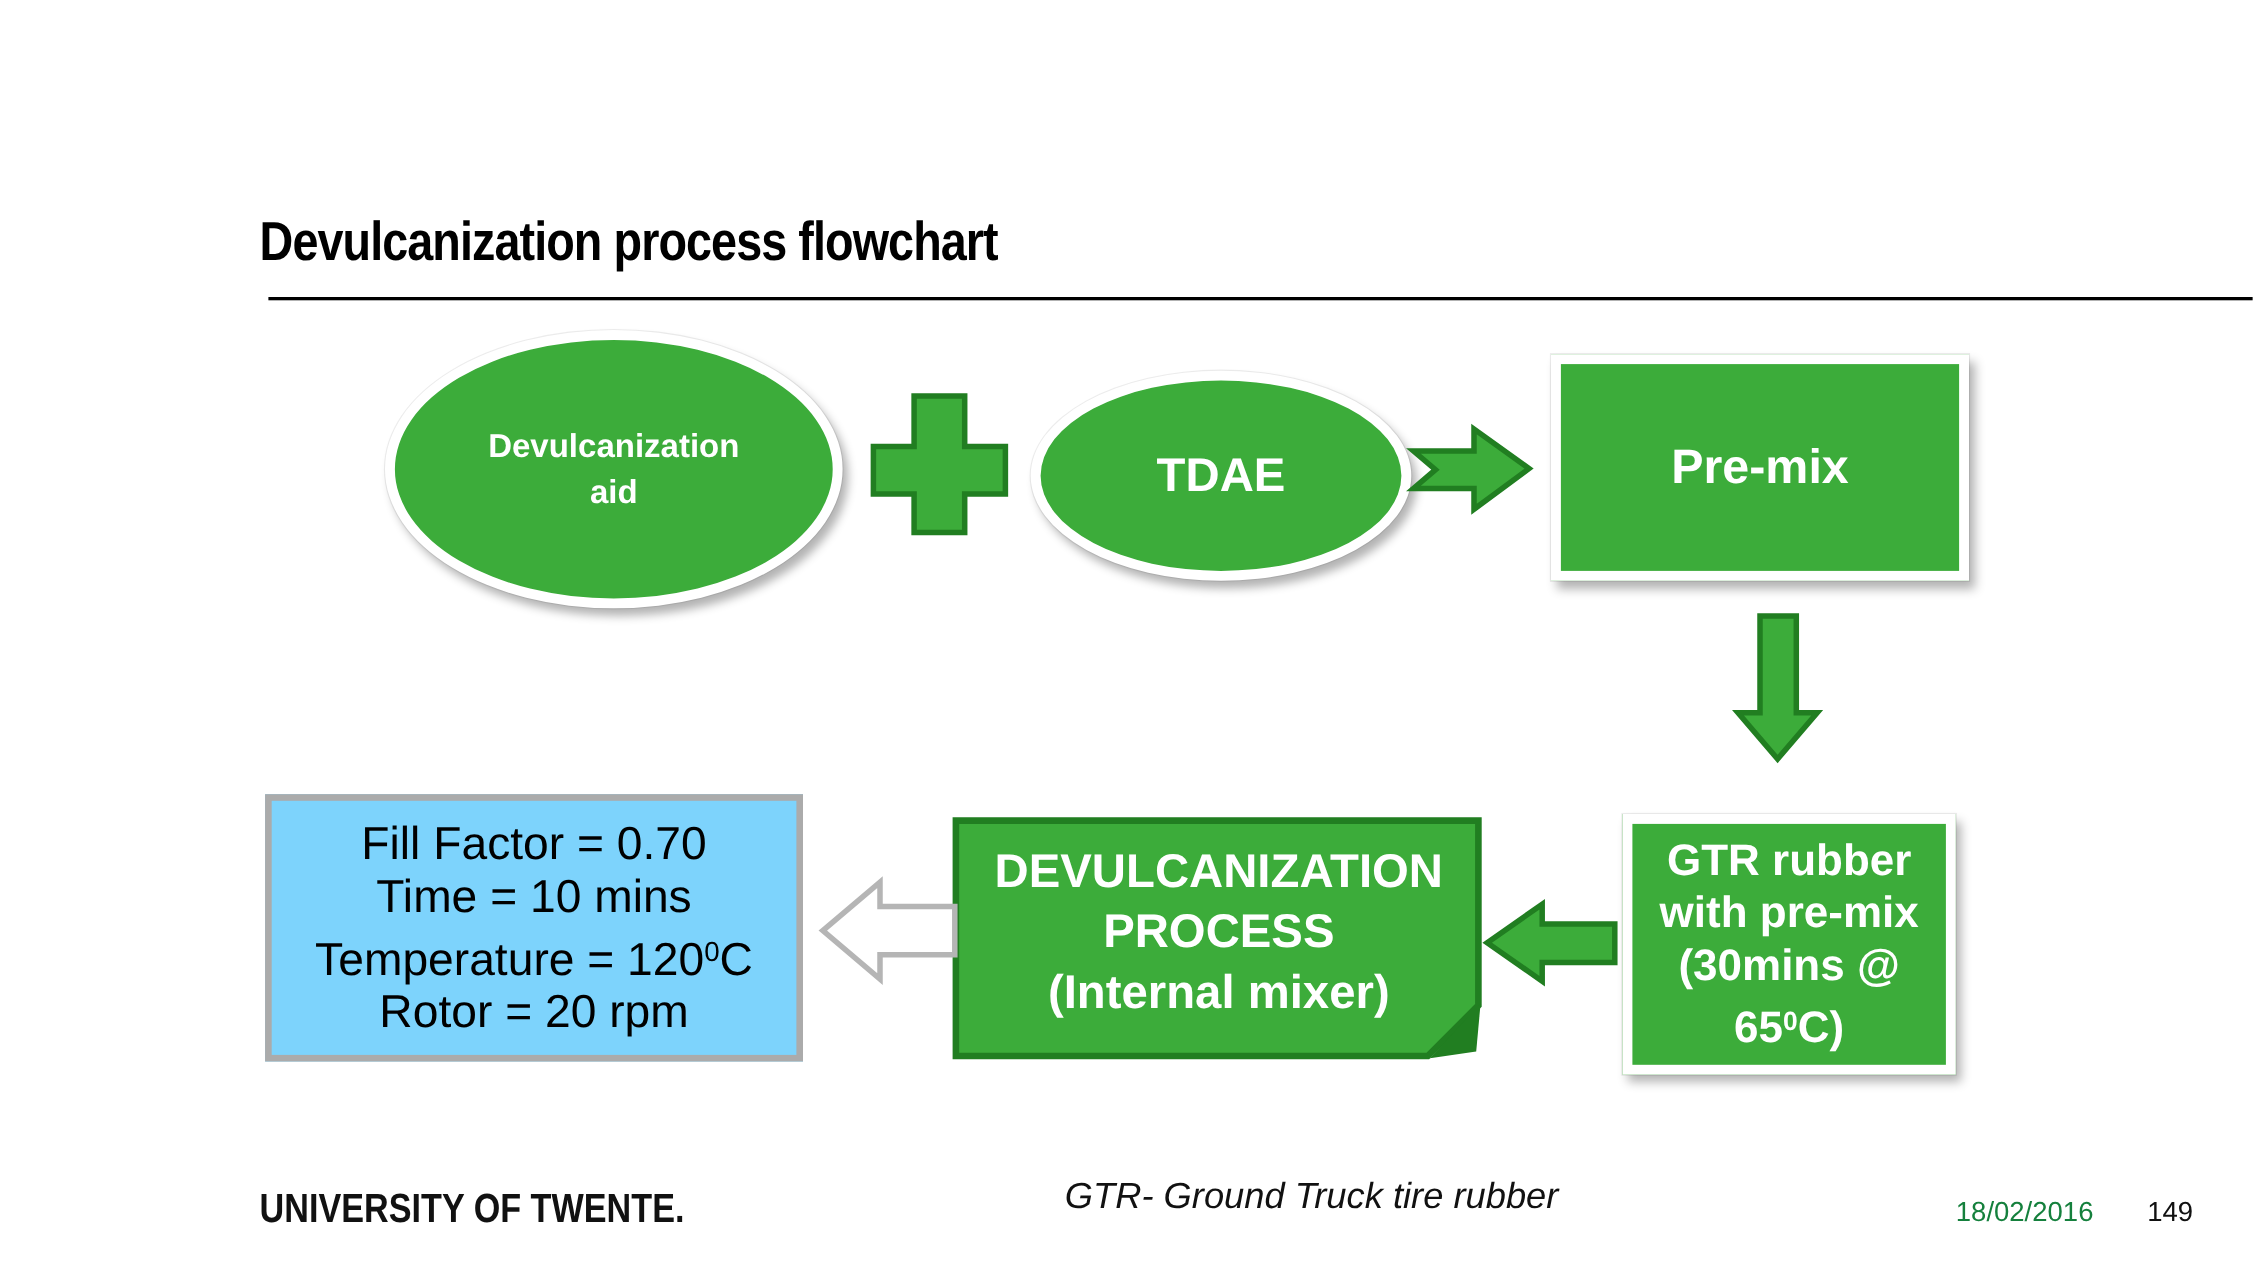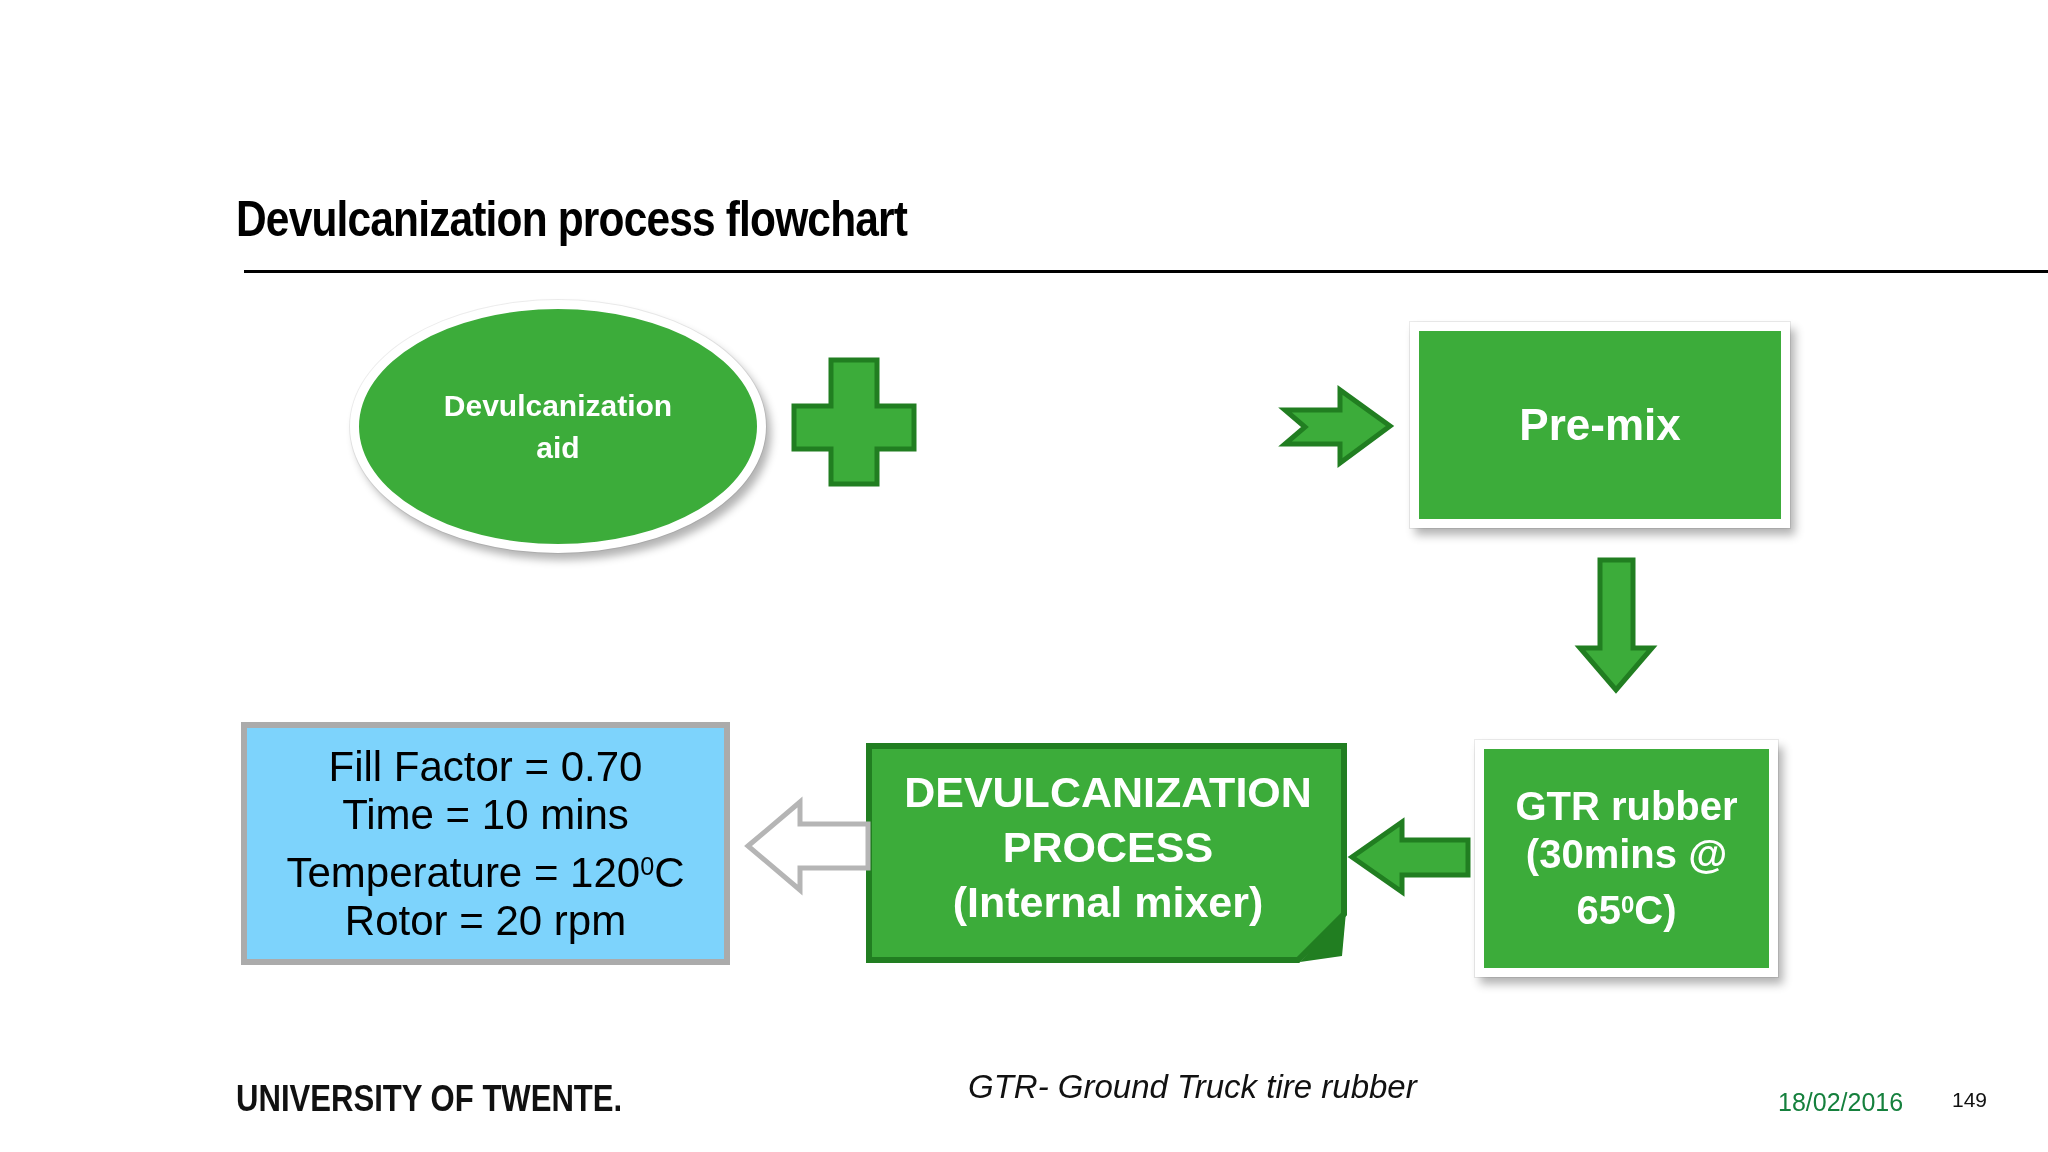--- a/index.html
+++ b/index.html
@@ -62,21 +62,21 @@
   .shape-fold{fill:var(--green-dark);stroke:none;}
   .shape-white-arrow{fill:#ffffff;stroke:var(--arrow-gray);stroke-width:5;}
 
   
   .footer-university{
     left:236px;top:1078px;font-size:37px;font-weight:bold;color:#111;
     transform:scaleX(0.84);transform-origin:0 0;white-space:nowrap;letter-spacing:0px;
   }
   .footer-note{left:968px;top:1068px;font-size:33px;font-style:italic;color:#111;white-space:nowrap;}
   .footer-date{left:1778px;top:1088px;font-size:25px;color:#15803d;white-space:nowrap;}
-  .footer-page{left:1952px;top:1088px;font-size:21px;color:#111;white-space:nowrap;}
+  .footer-page{left:1952px;top:1088px;font-size:25px;color:#111;white-space:nowrap;}
 </style>
 </head>
 <body>
 
 <div class="slide">
 
   <div class="abs title">Devulcanization process flowchart</div>
   <div class="abs title-rule"></div>
 
   <svg class="abs shapes" viewBox="0 0 2048 1152" xmlns="http://www.w3.org/2000/svg">
@@ -93,27 +93,31 @@
     <path class="shape-fold" d="M1346,912 L1300,962 L1342,956 Z"></path>
 
     <polygon class="shape-white-arrow" points="748,846 800,802 800,824 868,824 868,868 800,868 800,890"></polygon>
   </svg>
 
   <div class="abs ellipse ellipse-aid">
     <div>Devulcanization</div>
     <div>aid</div>
   </div>
 
+  <div class="abs ellipse ellipse-tdae">
+    <div>TDAE</div>
+  </div>
 
   <div class="abs gbox box-premix">
     <div>Pre-mix</div>
   </div>
 
   <div class="abs gbox box-gtr">
     <div>GTR rubber</div>
+    <div>with pre-mix</div>
     <div>(30mins @</div>
     <div>
       <span>65</span><sup>0</sup><span>C)</span>
     </div>
   </div>
 
   <div class="abs devulc-text">
     <div>DEVULCANIZATION</div>
     <div>PROCESS</div>
     <div>(Internal mixer)</div>

